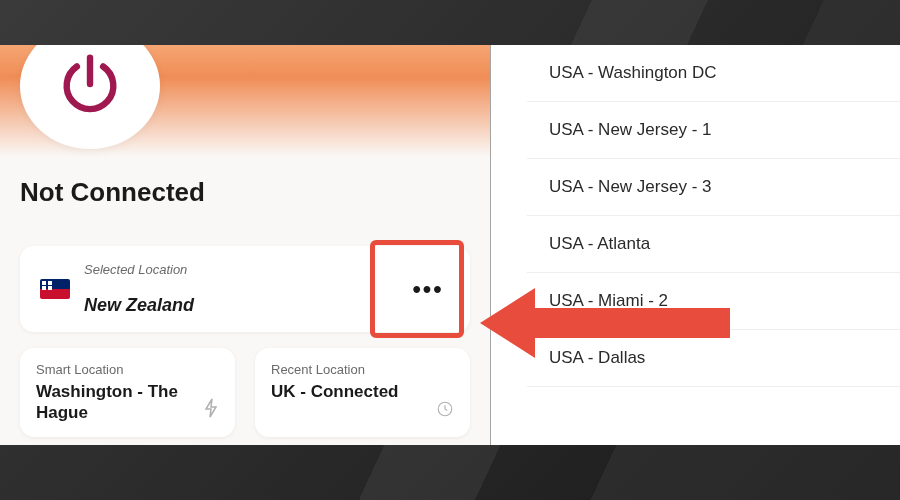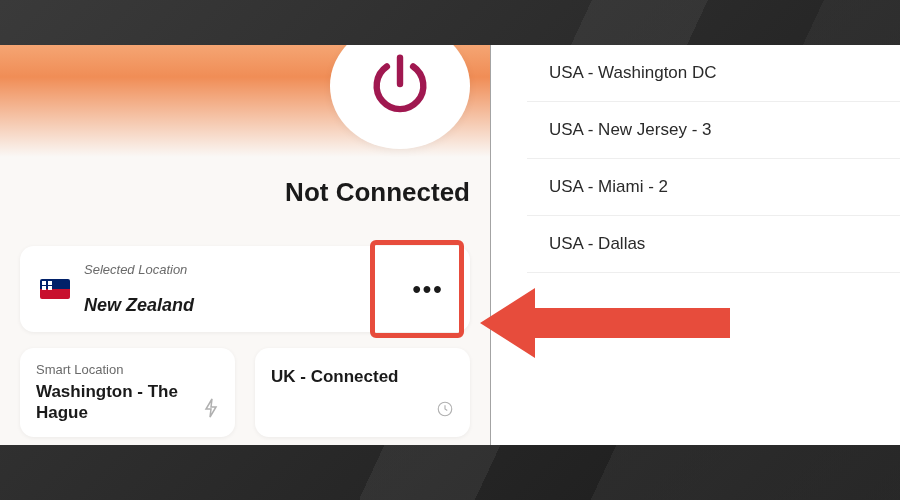--- a/index.html
+++ b/index.html
@@ -1,20 +1,20 @@
 <!DOCTYPE html>
 <html><head>
   <meta charset="utf-8">
   <style>
     * { margin: 0; padding: 0; box-sizing: border-box; font-family: -apple-system, BlinkMacSystemFont, 'Segoe UI', Arial, sans-serif; }
     body { width: 900px; height: 500px; overflow: hidden; background: #2a2a2a; position: relative; }
     .dark-bg { position: absolute; inset: 0; background: linear-gradient(135deg, #3a3a3a 0%, #2a2a2a 50%, #1a1a1a 100%); }
     .dark-bg::before { content: ''; position: absolute; top: 0; right: 0; width: 60%; height: 100%; background: linear-gradient(115deg, transparent 30%, rgba(80,80,80,0.3) 30%, rgba(80,80,80,0.3) 45%, transparent 45%, transparent 60%, rgba(60,60,60,0.4) 60%); }
     .app-window { position: absolute; top: 45px; left: 0; right: 0; height: 400px; display: flex; background: white; }
-    .left-pane { flex: 0 0 490px; background: linear-gradient(180deg, #f5a573 0%, #f08d56 8%, #faf8f6 28%, #faf8f6 100%); padding: 8px 20px; display: flex; flex-direction: column; align-items: flex-end; position: relative; overflow: hidden; }
+    .left-pane { flex: 0 0 490px; background: linear-gradient(180deg, #f5a573 0%, #f08d56 8%, #faf8f6 28%, #faf8f6 100%); padding: 8px 20px; display: flex; flex-direction: column; align-items: flex-start; position: relative; overflow: hidden; }
     .power-circle { width: 140px; height: 140px; background: white; border-radius: 50%; display: flex; align-items: center; justify-content: center; margin-top: -30px; box-shadow: 0 2px 8px rgba(0,0,0,0.05); }
     .power-icon svg { width: 70px; height: 70px; }
     .status-text { font-size: 26px; font-weight: 600; color: #1a1a1a; margin-top: 28px; }
     .selected-card { width: 100%; background: white; border-radius: 14px; margin-top: 38px; padding: 16px 20px; display: flex; align-items: center; box-shadow: 0 1px 4px rgba(0,0,0,0.06); position: relative; }
     .flag { width: 30px; height: 20px; background: linear-gradient(180deg, #012169 50%, #C8102E 50%); margin-right: 14px; border-radius: 2px; position: relative; flex-shrink: 0; }
     .flag::after { content: ''; position: absolute; left: 2px; top: 2px; width: 4px; height: 4px; background: white; box-shadow: 6px 0 white, 0 5px white, 6px 5px white; }
     .selected-text { flex: 1; font-style: italic; }
     .selected-label { font-size: 13px; color: #6a6a6a; }
     .selected-value { font-size: 18px; font-weight: 600; color: #1a1a1a; margin-top: 18px; }
     .more-btn { width: 44px; height: 44px; display: flex; align-items: center; justify-content: center; font-size: 24px; font-weight: bold; color: #1a1a1a; letter-spacing: 2px; cursor: pointer; }
@@ -63,35 +63,38 @@
       <div class="small-card">
         <div class="small-label">Smart Location</div>
         <div class="small-value">Washington - The Hague</div>
         <span class="small-icon">
           <svg width="16" height="20" viewBox="0 0 16 20" fill="none" stroke="#b0b0b0" stroke-width="1.5">
               <path d="M9 1 L3 11 L8 11 L7 19 L13 9 L8 9 Z"></path>
             </svg>
         </span>
       </div>
       <div class="small-card">
+        <div class="small-label">Recent Location</div>
         <div class="small-value">UK - Connected</div>
         <span class="small-icon">
           <svg width="18" height="18" viewBox="0 0 24 24" fill="none" stroke="#b0b0b0" stroke-width="1.5">
               <circle cx="12" cy="12" r="9"></circle>
               <path d="M12 7 L12 12 L15 14"></path>
             </svg>
         </span>
       </div>
     </div>
 
   </div>
 
   <div class="right-pane">
     <div class="loc-item">USA - Washington DC</div>
+    <div class="loc-item">USA - New Jersey - 1</div>
     <div class="loc-item">USA - New Jersey - 3</div>
+    <div class="loc-item">USA - Atlanta</div>
     <div class="loc-item">USA - Miami - 2</div>
     <div class="loc-item">USA - Dallas</div>
   </div>
 
 </div>
 
 <div class="arrow">
   <svg viewBox="0 0 260 90">
     <polygon points="0,45 55,10 55,30 250,30 250,60 55,60 55,80" fill="#e74c3c"></polygon>
   </svg>

